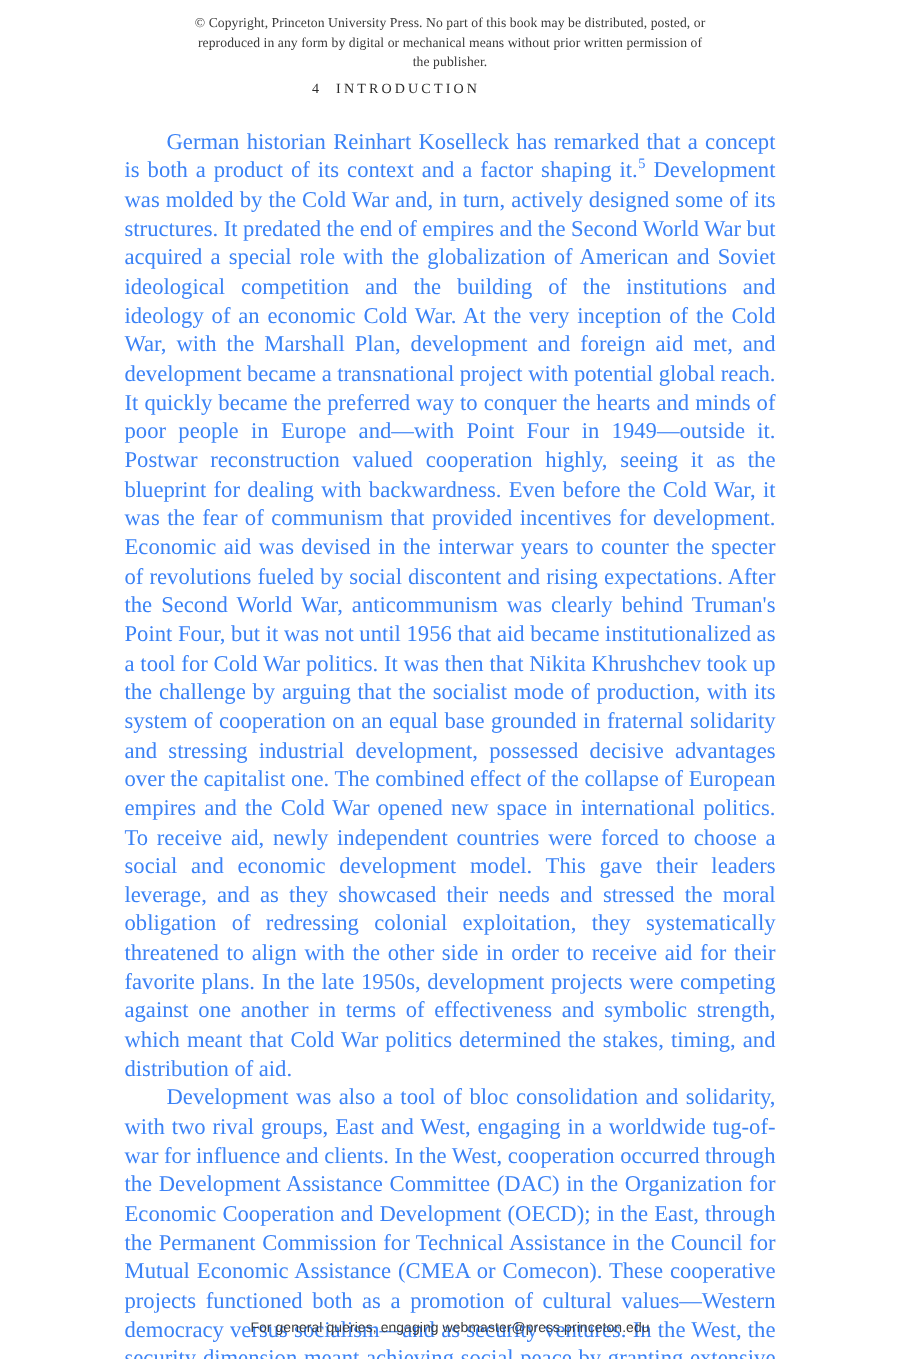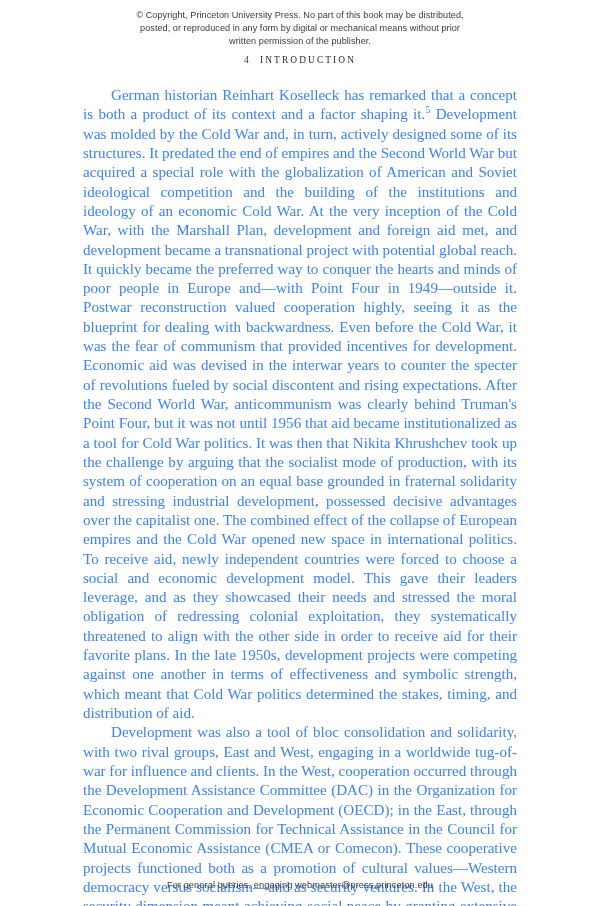--- a/index.html
+++ b/index.html
@@ -23,39 +23,38 @@
     height: 906px;
     box-sizing: border-box;
   }
 
   
   .copyright-notice {
     position: absolute;
     top: 9px;
     left: 128px;
     width: 344px;
-    font-family: Liberation Sans, sans-serif;
+    font-family: Liberation Serif, serif;
     font-size: 9.1px;
     line-height: 13.2px;
     color: #3a3a3a;
     text-align: center;
     letter-spacing: 0.05px;
   }
 
   
   .running-head {
     position: absolute;
     top: 55px;
     left: 0;
     width: 528px;
     text-align: center;
     font-size: 9.4px;
     color: #2b2b2b;
     white-space: nowrap;
-    margin-left: 36px;
   }
   .running-head .folio {
     letter-spacing: 0.4px;
   }
   .running-head .rh-title {
     letter-spacing: 2.1px;
     margin-left: 11px;
   }
 
   

